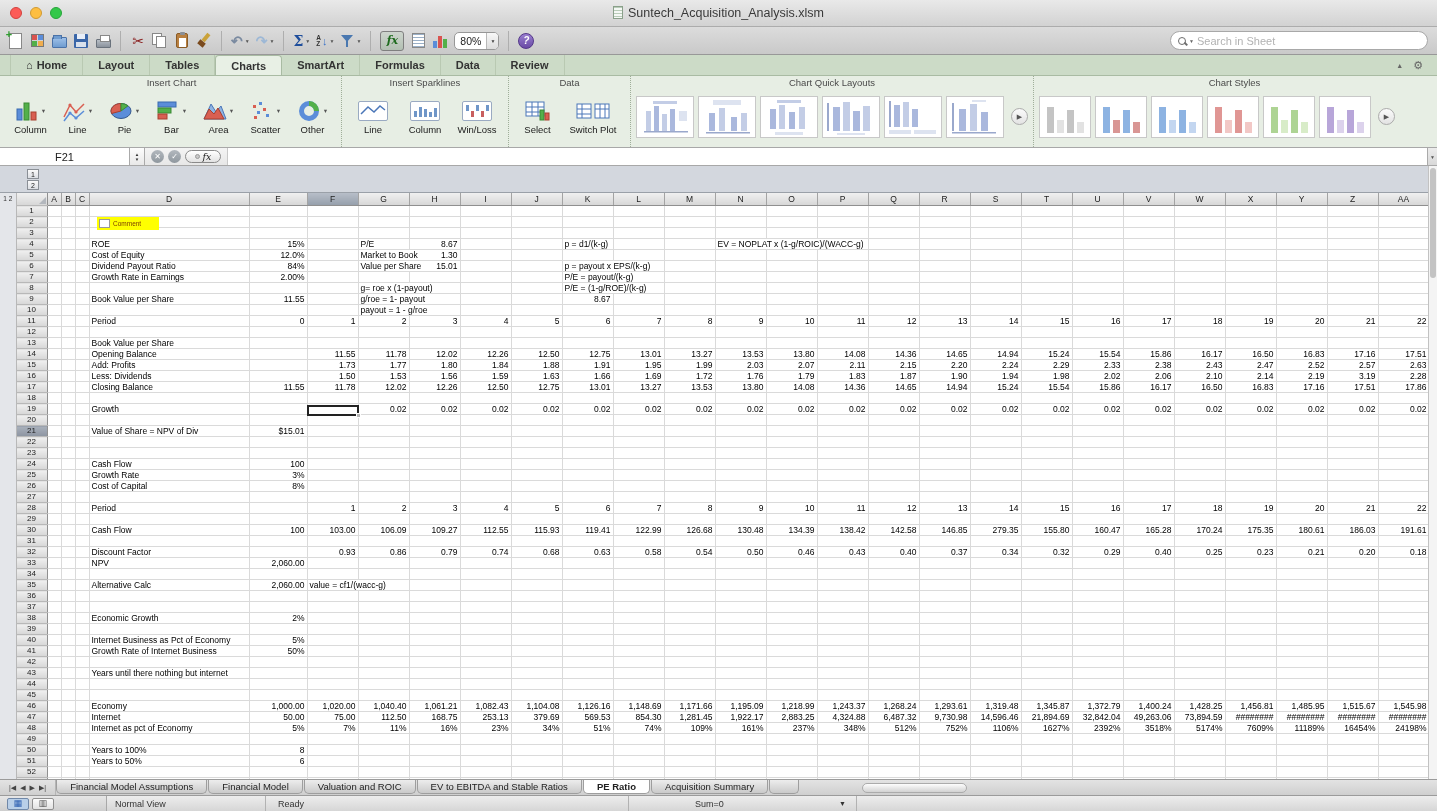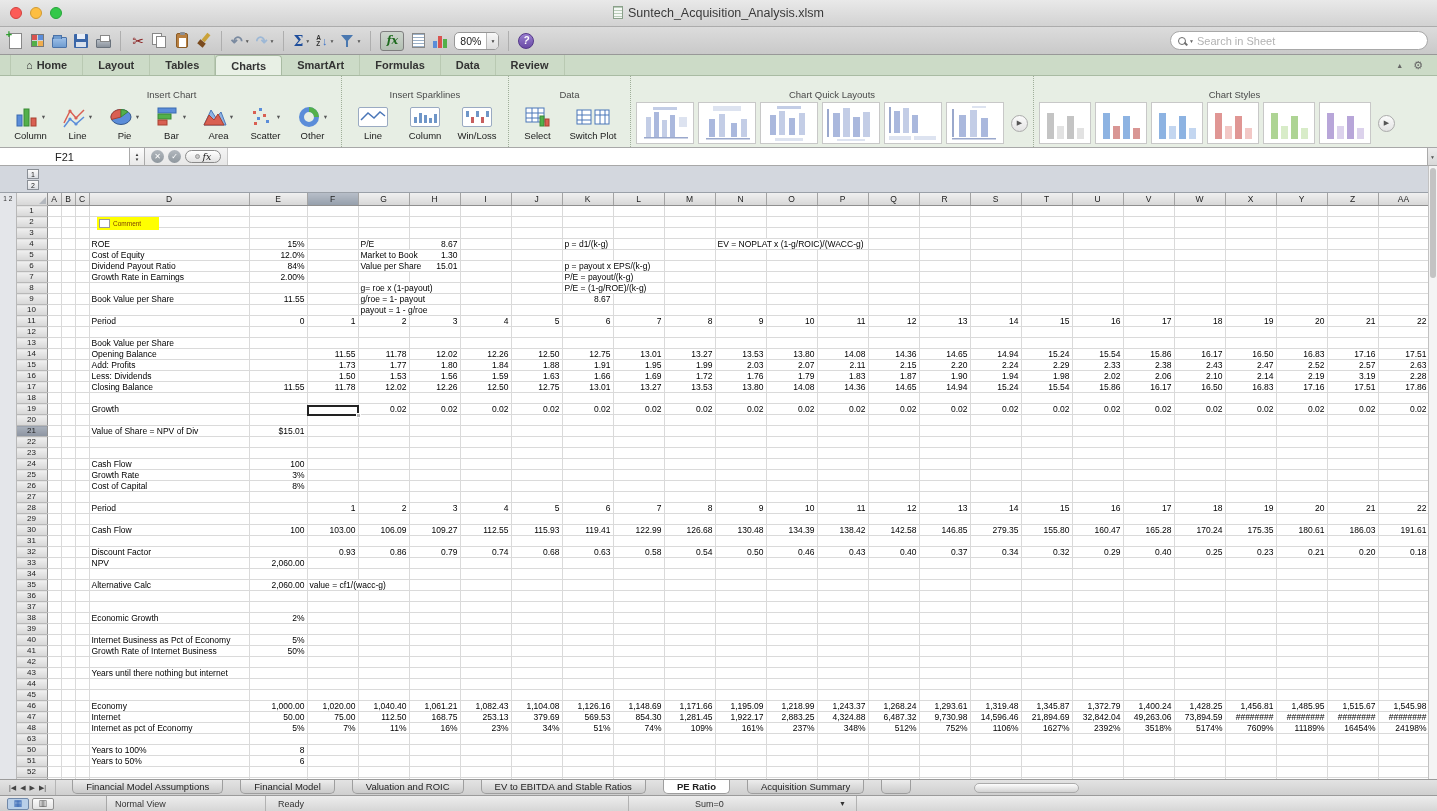--- a/index.html
+++ b/index.html
@@ -77,21 +77,21 @@
   .rtab:first-of-type { border-left:1px solid #b9c9b2; }
   .rtab.active { background:#e8f0e5; border:1px solid #a9bba3; border-bottom:none; border-radius:4px 4px 0 0; }
   .home-ic { font-size:11px; color:#333; }
   .striptools { margin-left:auto; display:flex; align-items:center; gap:10px; padding-right:14px; color:#666; }
   .chev { font-size:7px; } .gear { font-size:11px; }
 
   
   .ribbon { height:72px; background:#e7eee4; border-bottom:1px solid #a8a8a8; display:flex; padding:0 2px; }
   .grp { display:flex; flex-direction:column; }
   .grp + .grp { border-left:1px dotted #9fae99; }
-  .grp-label { height:14px; line-height:14px; text-align:center; font-size:9.5px; color:#4a4a4a; white-space:nowrap; padding:0 6px;margin-top:12px; }
+  .grp-label { height:14px; line-height:14px; text-align:center; font-size:9.5px; color:#4a4a4a; white-space:nowrap; padding:0 6px; }
   .grp-body { flex:1; display:flex; align-items:center; padding:0 5px 4px; }
   .citem { width:47px; display:flex; flex-direction:column; align-items:center; }
   .citem-w { width:52px; }
   .cicon { height:26px; display:flex; align-items:center; gap:2px; }
   .clabel { font-size:9.5px; color:#1a1a1a; line-height:11px; white-space:nowrap; }
   .dd { font-size:5.5px; color:#555; }
   .spark { width:30px; height:20px; background:#fff; border:1px solid #9aaac2; border-radius:2px; display:flex; align-items:center; justify-content:center; }
   .qlt { width:58px; height:42px; background:#fff; border:1px solid #c8c8c8; margin-right:4px; }
   .stt { width:52px; height:42px; background:#fff; border:1px solid #c8c8c8; display:flex; align-items:flex-end; justify-content:center; gap:3px; padding-bottom:4px; margin-right:4px; }
   .stt i { width:7px; display:block; }
@@ -140,21 +140,21 @@
   .comment .clab { font-size:6.5px; color:#7a3c00; margin-left:3px; white-space:nowrap; }
   .selbox { position:absolute; left:307px; top:212px; width:52px; height:11px; border:2px solid #222; z-index:2; }
   .selbox .handle { position:absolute; right:-4px; bottom:-4px; width:5px; height:5px; background:#b5b5b5; border:1px solid #fff; }
   .vscroll { position:absolute; top:166px; right:0; width:9px; height:613px; background:#f4f4f4; border-left:1px solid #c2c2c2; z-index:4; }
   .vthumb { position:absolute; top:2px; left:1px; width:6px; height:110px; background:#c3c3c3; border-radius:3px; }
 
   
   .tabbar { height:16px; background:linear-gradient(#e3e3e3,#cfcfcf); border-top:1px solid #9b9b9b; display:flex; align-items:stretch; }
   .tnav { display:flex; align-items:center; gap:4px; padding:0 9px; font-size:7px; color:#444; border-right:1px solid #b5b5b5; }
   .tnav span { cursor:default; }
-  .stab { padding:0 13px; font-size:9.5px; color:#222; display:flex; align-items:center; background:linear-gradient(#ededed,#cacaca); border:1px solid #9e9e9e; border-top:none; border-radius:0 0 5px 5px; margin:0 1px 1px 16px; white-space:nowrap; }
+  .stab { padding:0 13px; font-size:9.5px; color:#222; display:flex; align-items:center; background:linear-gradient(#ededed,#cacaca); border:1px solid #9e9e9e; border-top:none; border-radius:0 0 5px 5px; margin:0 1px 1px 0; white-space:nowrap; }
   .stab.active { background:#fff; font-weight:bold; }
   .stab.stub { width:30px; }
   .hscroll { flex:1; position:relative; margin:2px 6px 2px 10px; }
   .hthumb { position:absolute; left:52px; top:1px; height:10px; width:105px; background:linear-gradient(#fdfdfd,#d2d2d2); border:1px solid #ababab; border-radius:5px; }
 
   
   .statusbar { height:16px; background:linear-gradient(#ededed,#d6d6d6); border-top:1px solid #9b9b9b; display:flex; align-items:stretch; font-size:9px; color:#333; }
   .viewbox { width:107px; border-right:1px solid #a8a8a8; display:flex; align-items:center; gap:3px; padding-left:7px; background:linear-gradient(#e6e6e6,#cecece); }
   .vbtn { width:22px; height:12px; border:1px solid #8f8f8f; border-radius:2px; background:linear-gradient(#fbfbfb,#e2e2e2); display:flex; align-items:center; justify-content:center; font-size:9px; line-height:9px; color:#555; }
   .vbtn.active { background:#b9cfe8; border-color:#7088a8; color:#2a5db0; }
@@ -2175,21 +2175,21 @@
             <td class="c n"><span>3518%</span></td>
             <td class="c n"><span>5174%</span></td>
             <td class="c n"><span>7609%</span></td>
             <td class="c n"><span>11189%</span></td>
             <td class="c n"><span>16454%</span></td>
             <td class="c n"><span>24198%</span></td>
             <td class="c t"></td>
           </tr>
           <tr>
             <td class="gut"></td>
-            <th class="rh">63</th>
+            <th class="rh">49</th>
             <td class="c t"></td>
             <td class="c t"></td>
             <td class="c t"></td>
             <td class="c t"></td>
             <td class="c t"></td>
             <td class="c t"></td>
             <td class="c t"></td>
             <td class="c t"></td>
             <td class="c t"></td>
             <td class="c t"></td>

